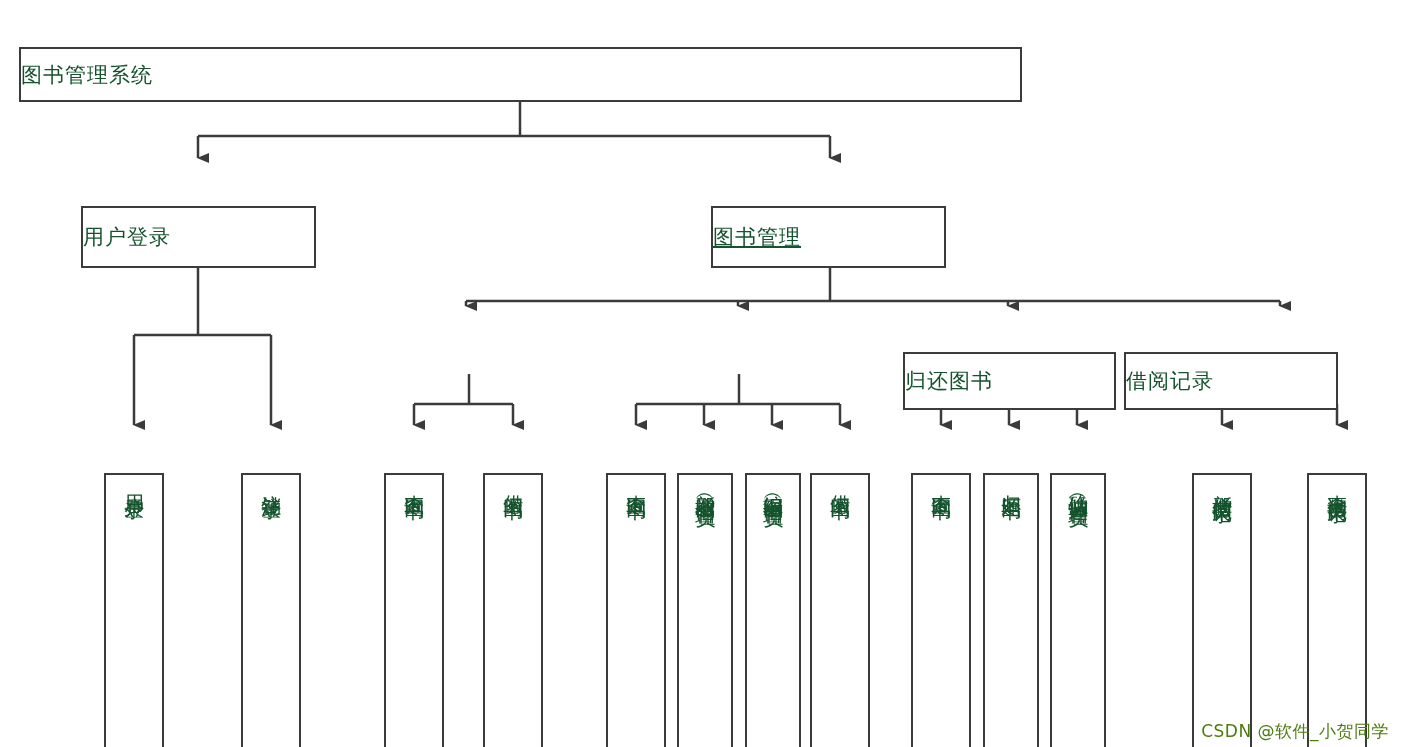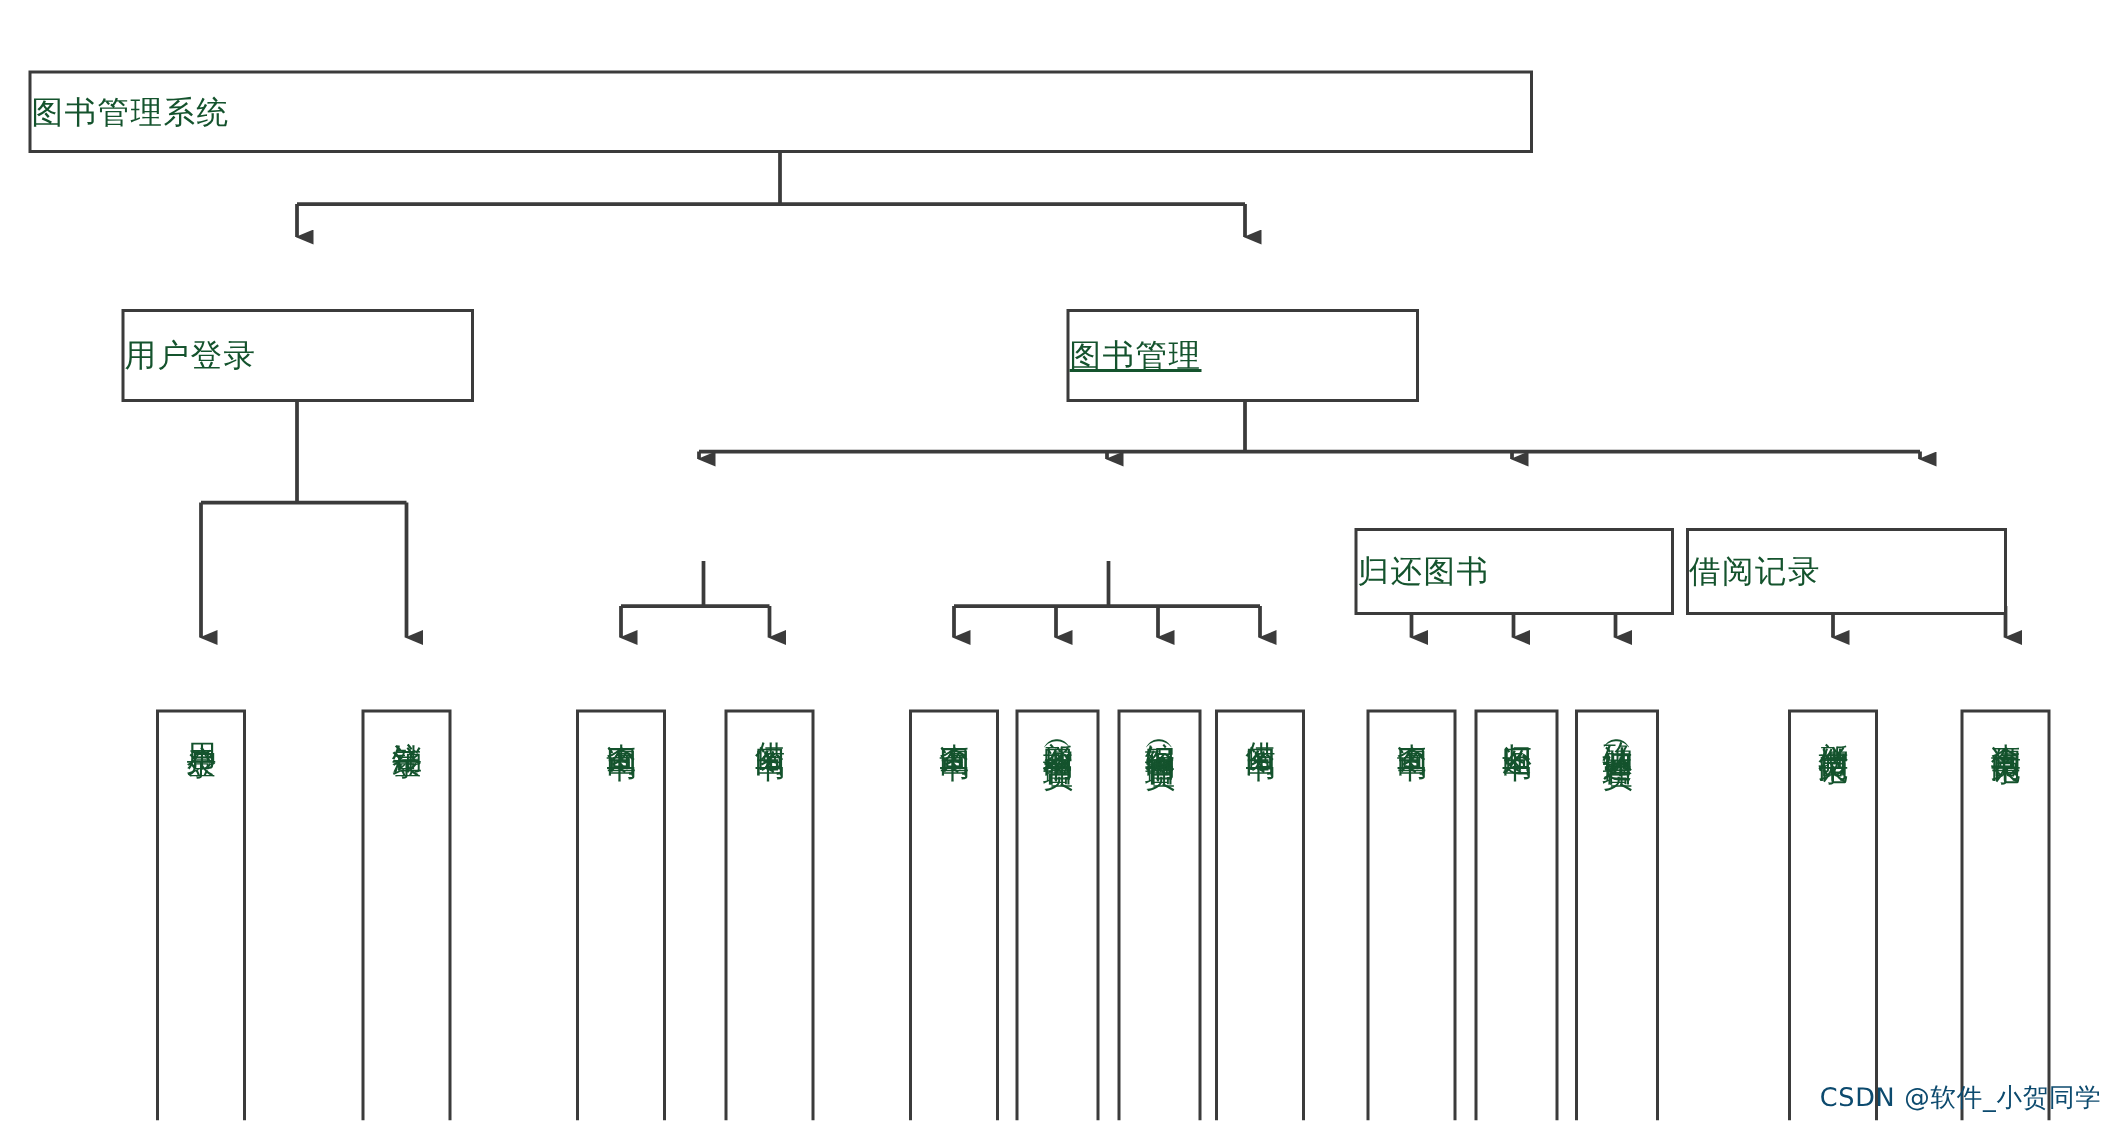--- a/index.html
+++ b/index.html
@@ -51,24 +51,24 @@
     text-align: center;
   }
   .node.v > span {
     writing-mode: vertical-rl;
     text-orientation: upright;
     display: block;
     max-height: 100%;
   }
   .watermark {
     position: absolute;
-    right: 4px;
+    right: 16px;
     bottom: 4px;
     font-size: 17px;
-    color: #0c4a6e;
+    color: #4d7c0f;
     letter-spacing: 0.5px;
     white-space: nowrap;
     z-index: 3;
   }
 </style>
 </head>
 <body>
 
 <div id="canvas">
 

